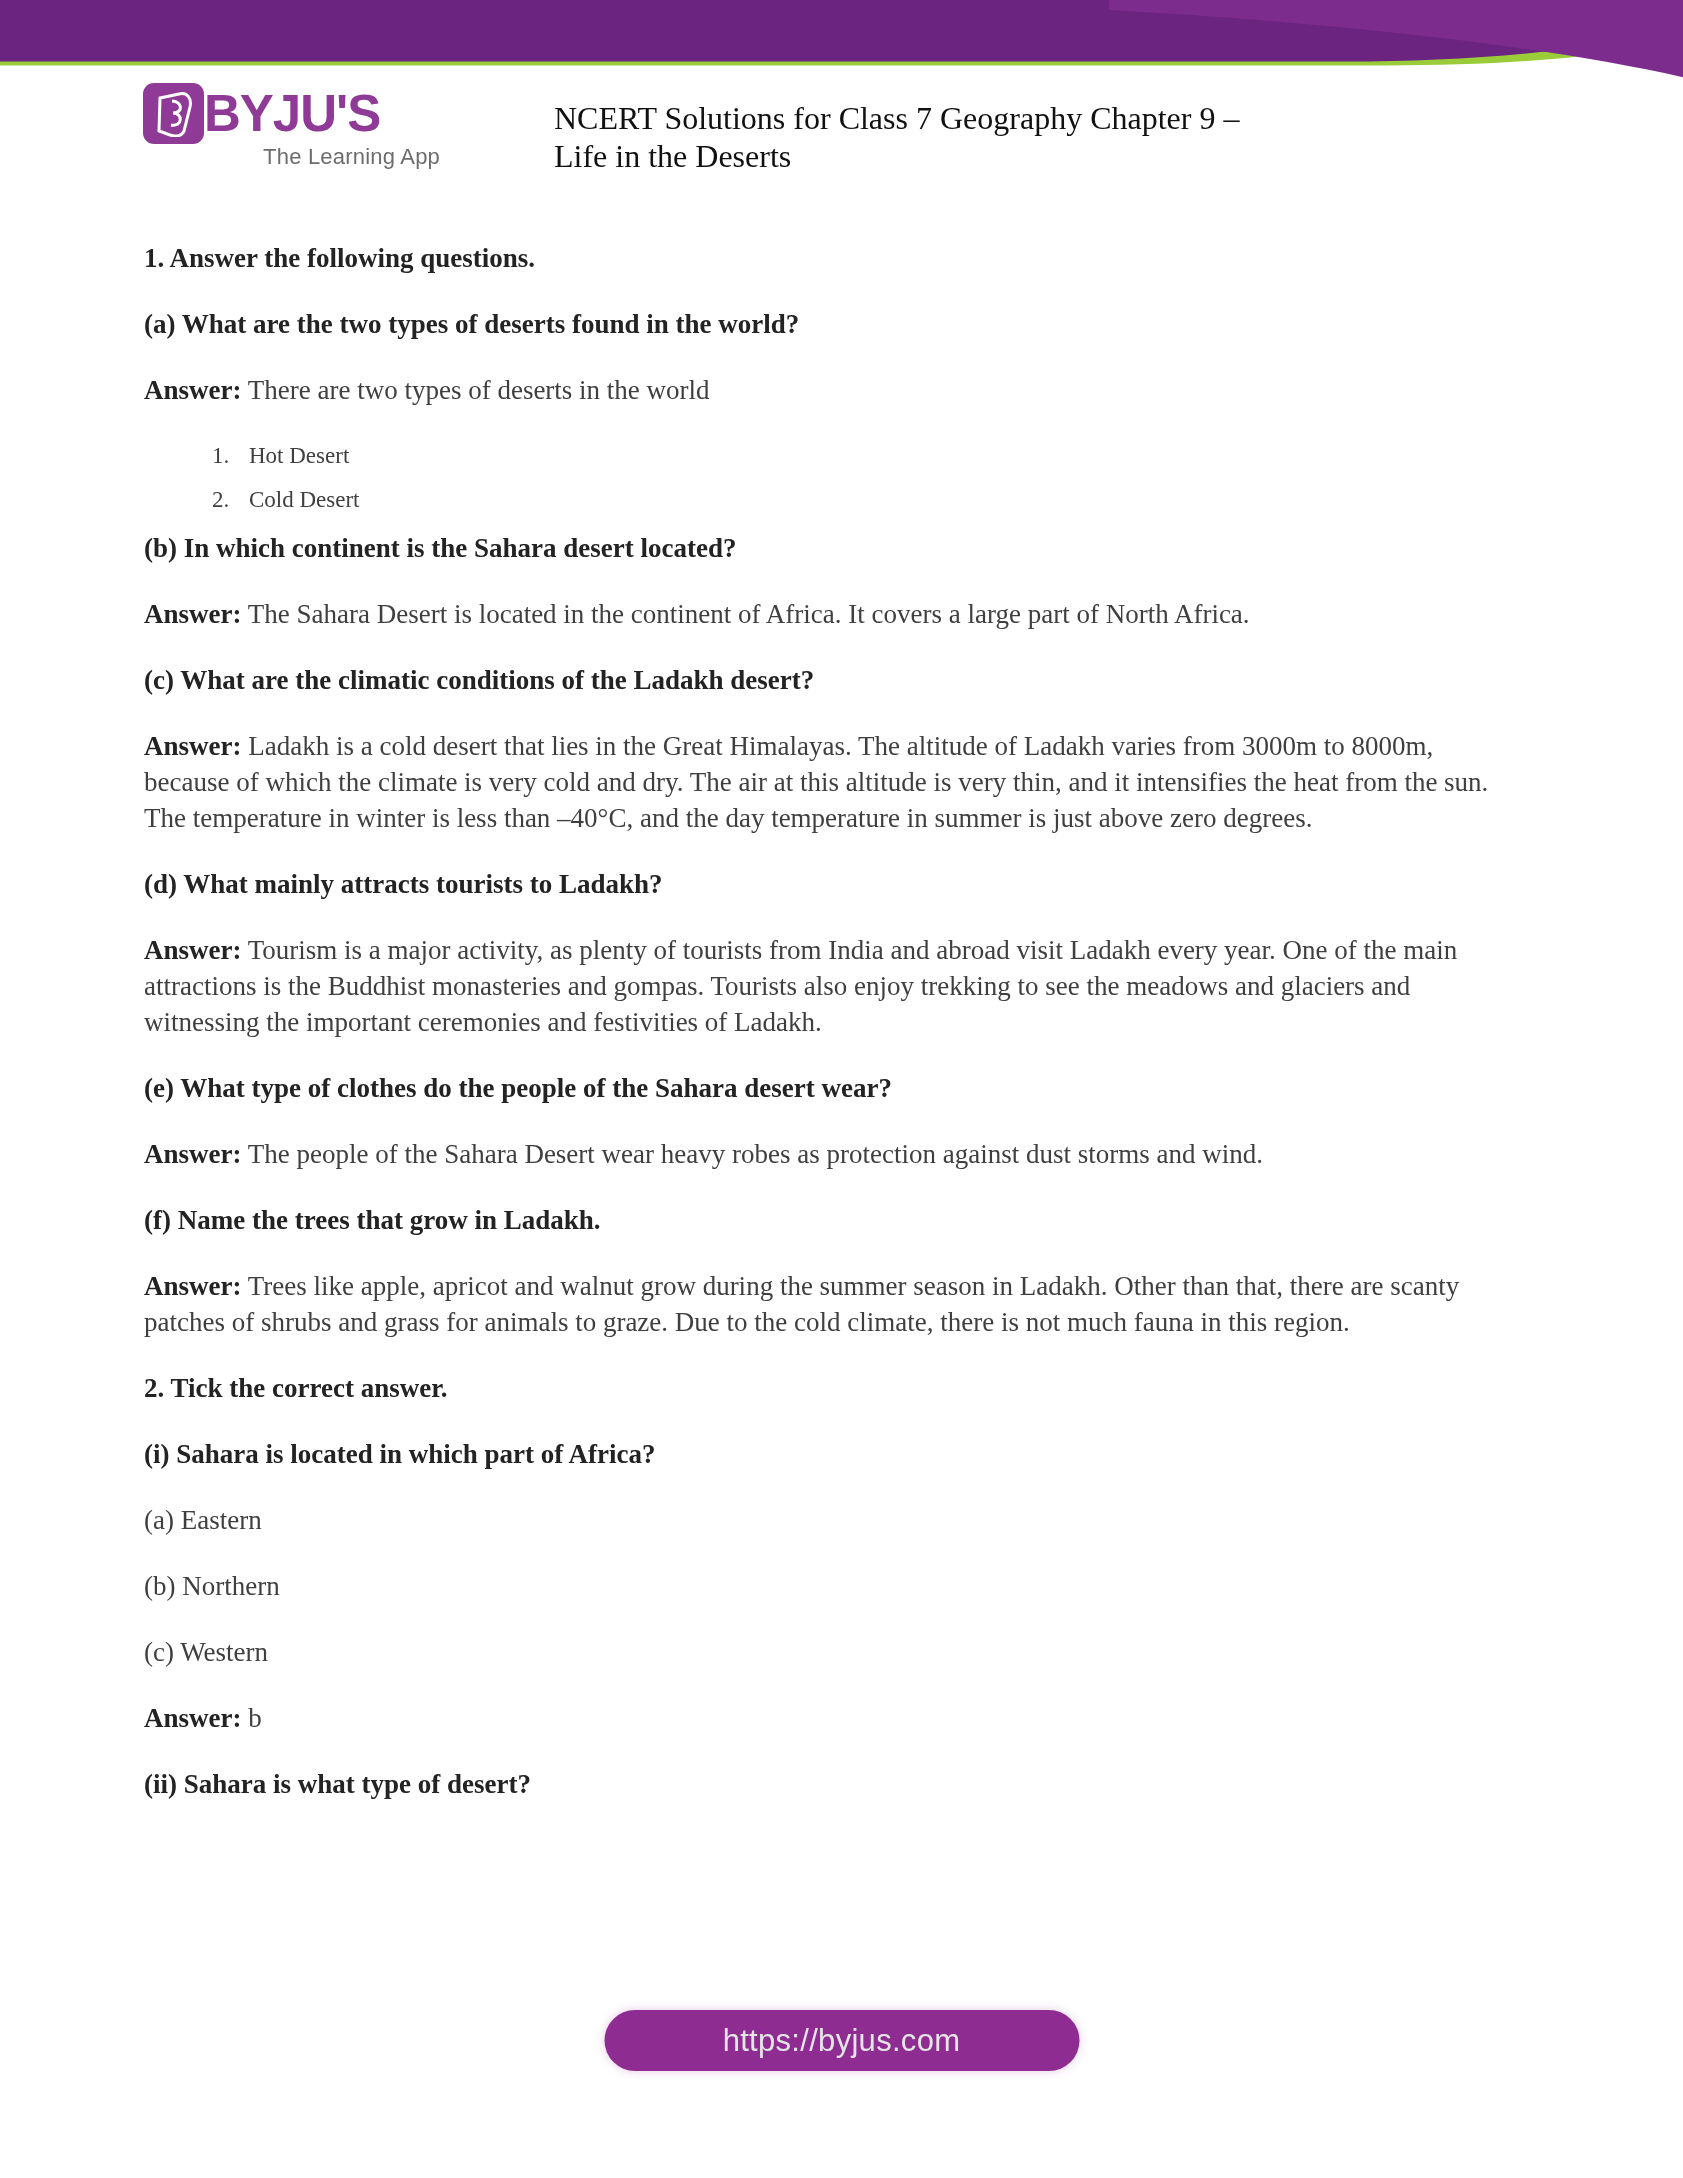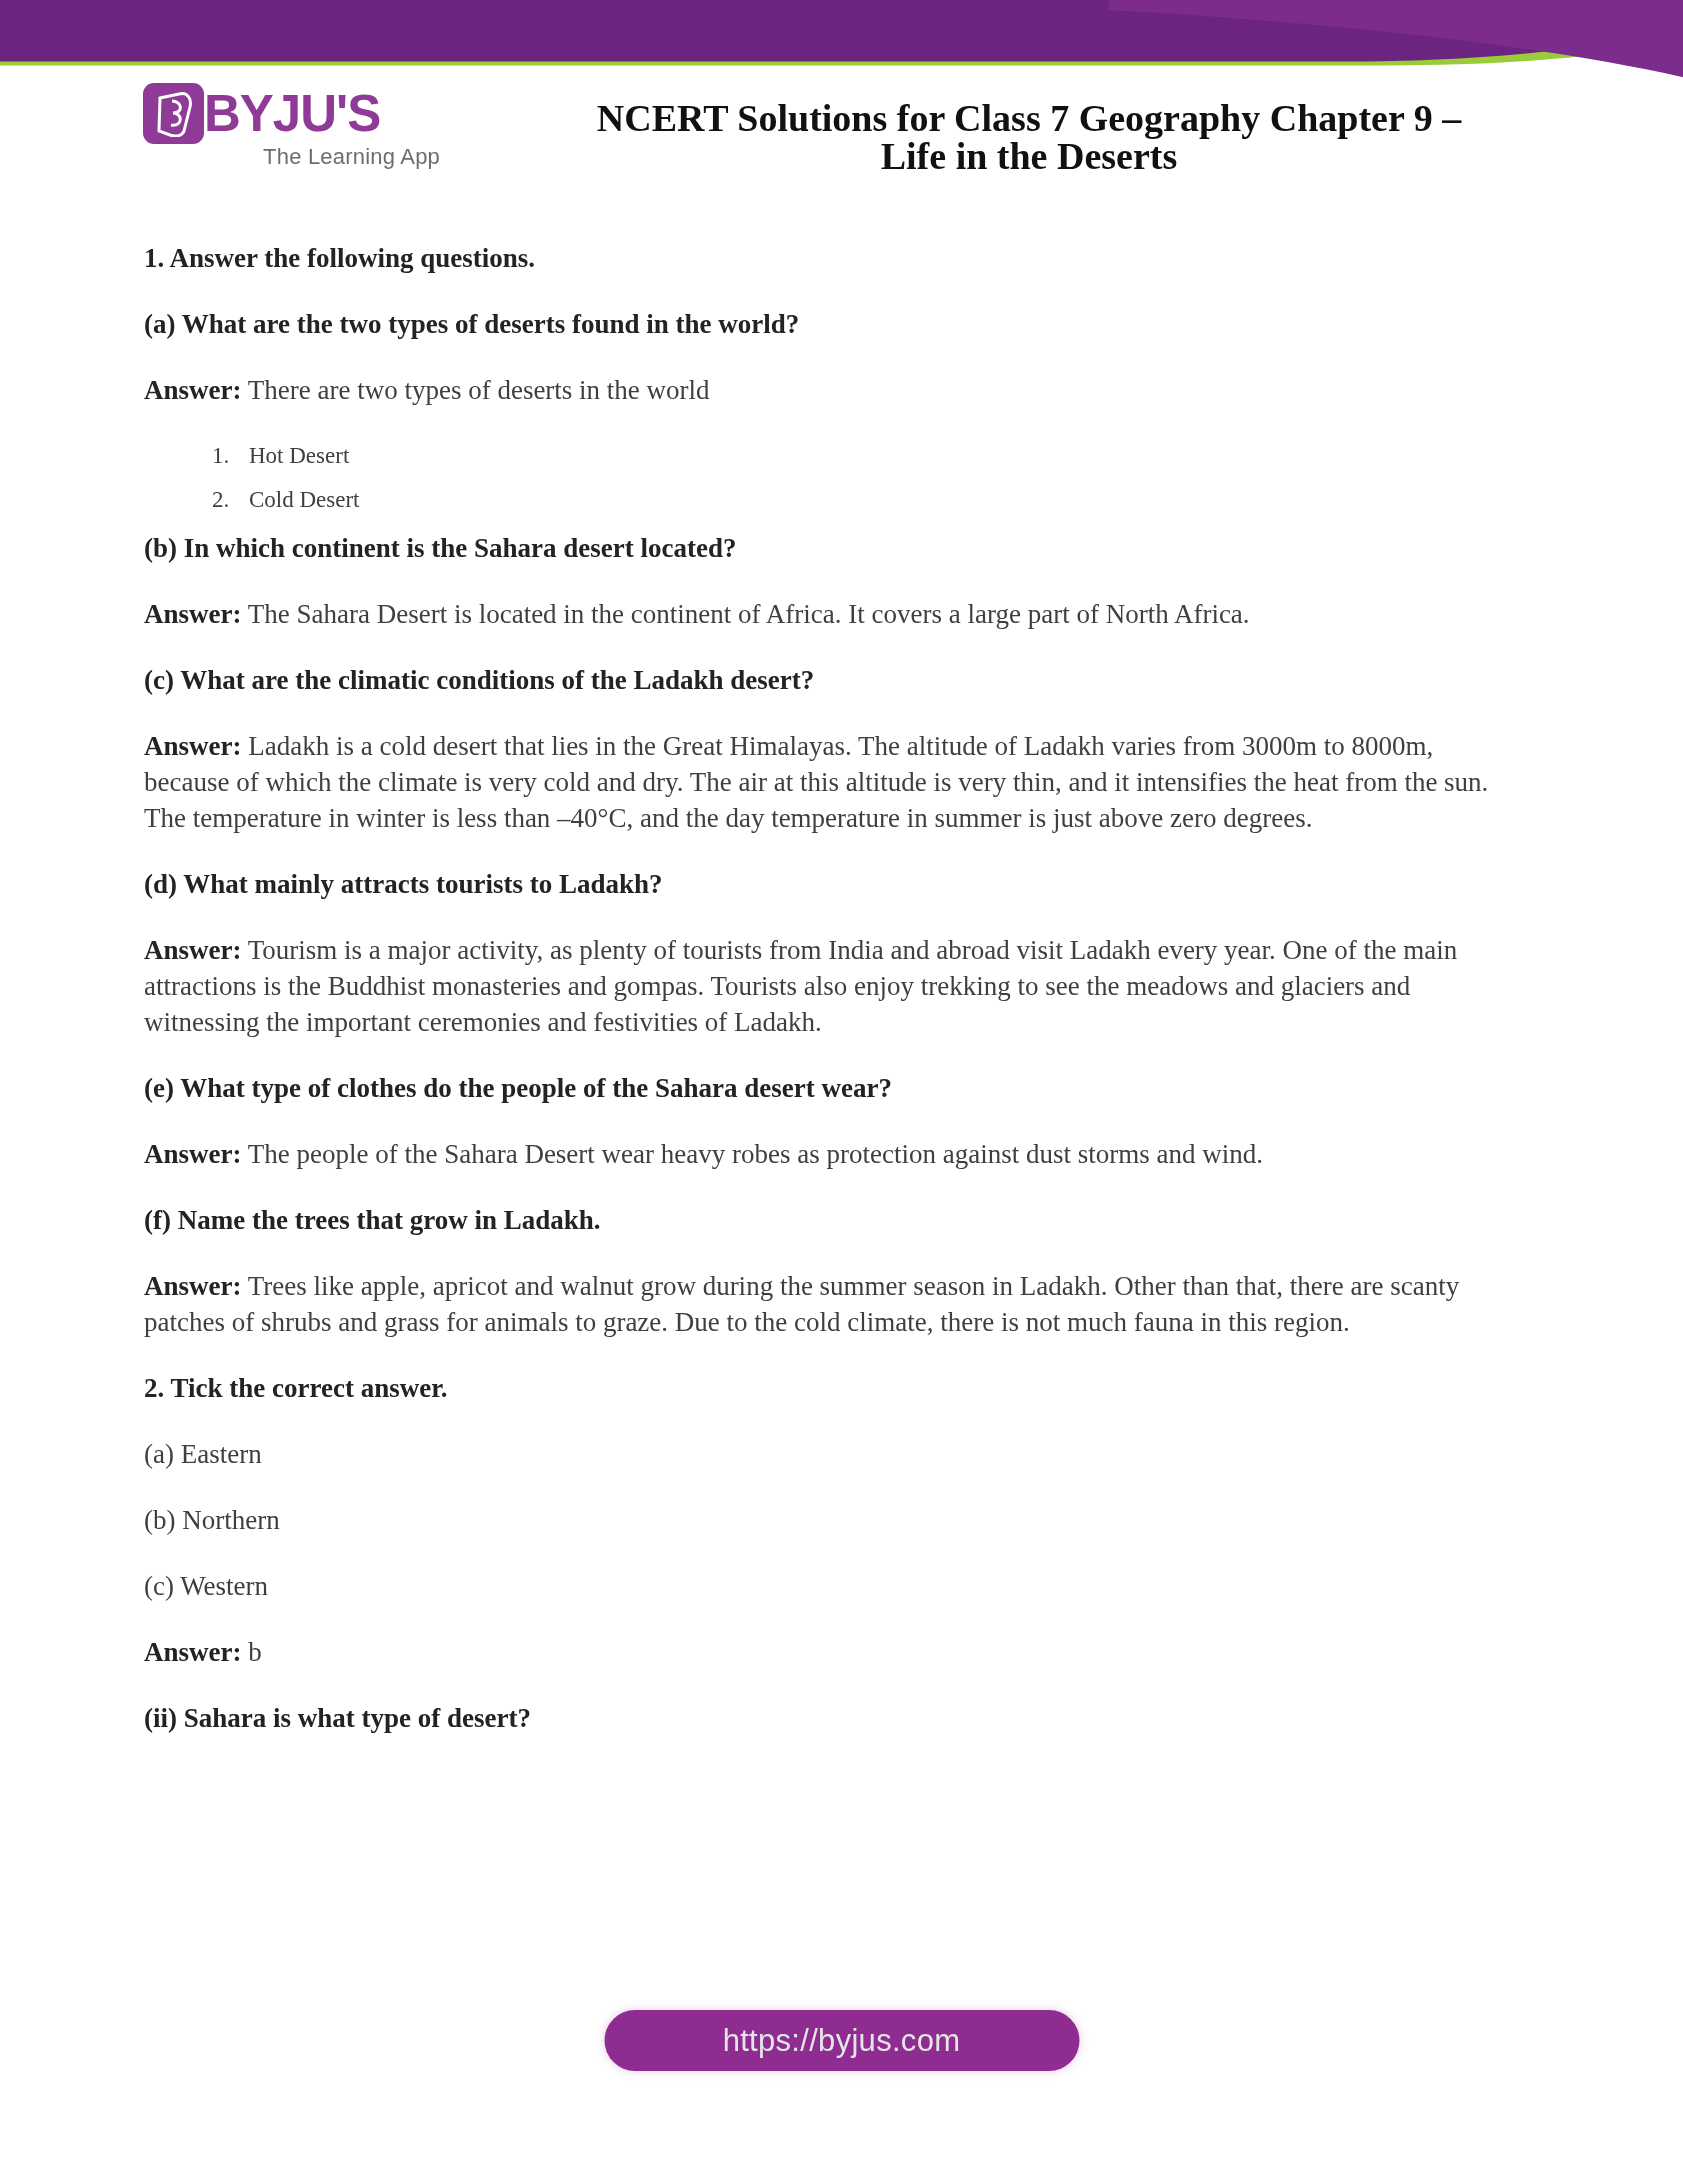--- a/index.html
+++ b/index.html
@@ -76,24 +76,24 @@
     letter-spacing: 0.2px;
     text-align: right;
   }
 
   
   .page-title {
     position: absolute;
     left: 554px;
     top: 99px;
     width: 950px;
-    text-align: center;
+    text-align: left;
     font-family: "Liberation Serif", "DejaVu Serif", serif;
-    font-weight: bold;
-    font-size: 38px;
+    font-weight: normal;
+    font-size: 32px;
     line-height: 38px;
     color: #111111;
   }
 
   
   .content {
     position: absolute;
     left: 144px;
     top: 208px;
     width: 1358px;
@@ -206,20 +206,21 @@
   <p><span class="lbl">Answer:</span><span> Tourism is a major activity, as plenty of tourists from India and abroad visit Ladakh every year. One of the main attractions is the Buddhist monasteries and gompas. Tourists also enjoy trekking to see the meadows and glaciers and witnessing the important ceremonies and festivities of Ladakh.</span></p>
 
   <p class="q">(e) What type of clothes do the people of the Sahara desert wear?</p>
   <p><span class="lbl">Answer:</span><span> The people of the Sahara Desert wear heavy robes as protection against dust storms and wind.</span></p>
 
   <p class="q">(f) Name the trees that grow in Ladakh.</p>
   <p><span class="lbl">Answer:</span><span> Trees like apple, apricot and walnut grow during the summer season in Ladakh. Other than that, there are scanty patches of shrubs and grass for animals to graze. Due to the cold climate, there is not much fauna in this region.</span></p>
 
   <p class="q">2. Tick the correct answer.</p>
 
+  <p class="q">(i) Sahara is located in which part of Africa?</p>
   <p class="mcq">(a) Eastern</p>
   <p class="mcq">(b) Northern</p>
   <p class="mcq">(c) Western</p>
   <p><span class="lbl">Answer:</span><span> b</span></p>
 
   <p class="q">(ii) Sahara is what type of desert?</p>
 
 </div>
 
 <div class="footer-link">

